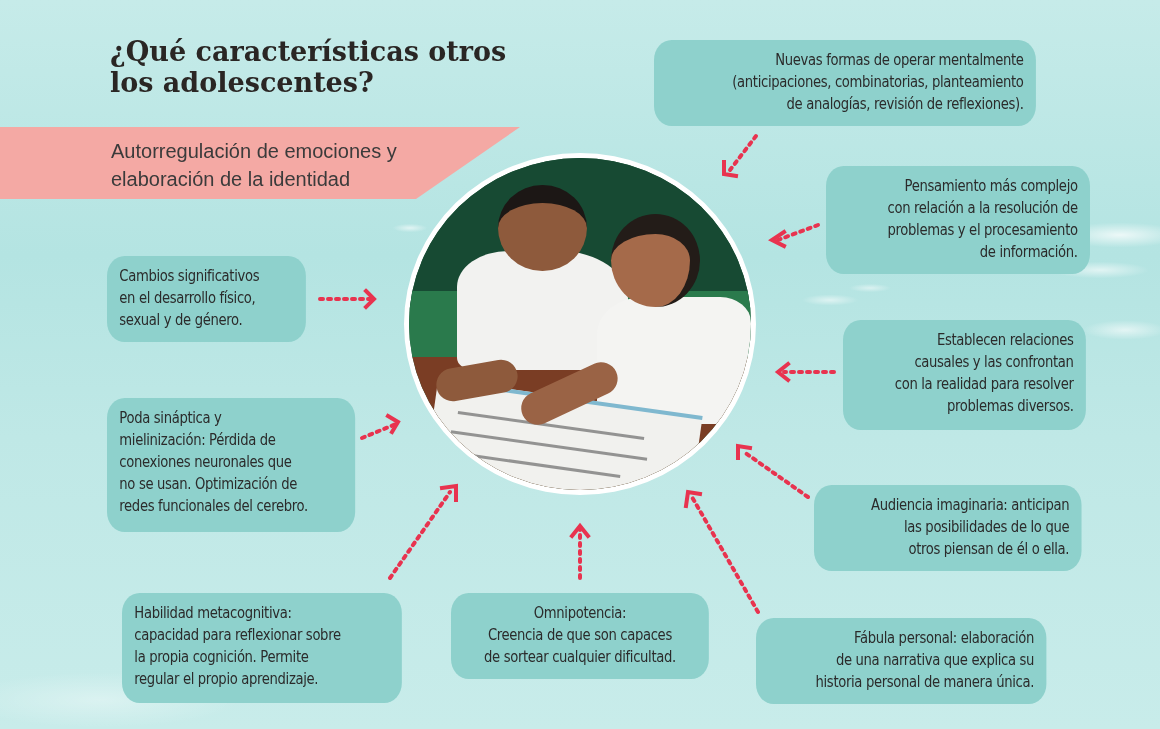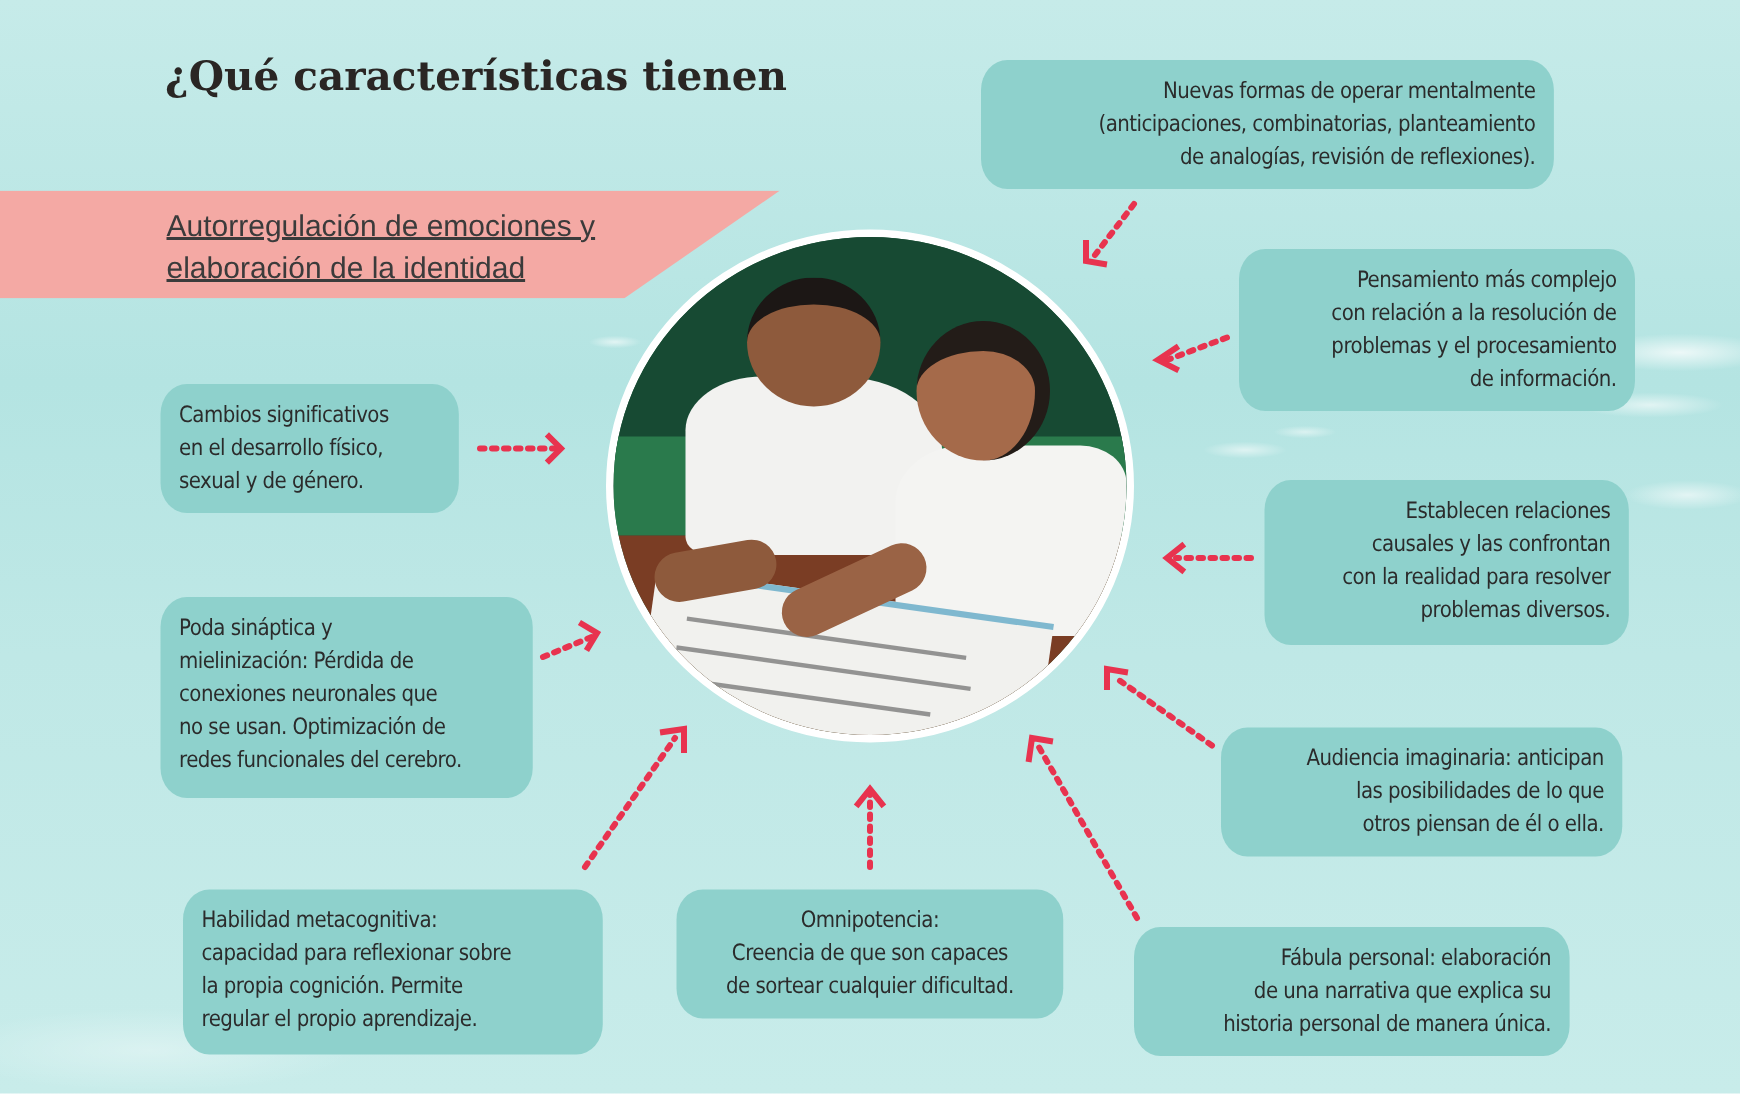--- a/index.html
+++ b/index.html
@@ -25,21 +25,21 @@
     font-family: "DejaVu Serif", serif; font-weight: bold;
     font-size: 27px; line-height: 31px; color: #2a2624;
   }
   .banner {
     position: absolute; left: 0; top: 127px; width: 520px; height: 72px;
     background: #f4a9a4;
     clip-path: polygon(0 0, 100% 0, 80% 100%, 0 100%);
   }
   .banner-text {
     position: absolute; left: 111px; top: 137px;
-    font-size: 20px; line-height: 28px; color: #3b3b3b; font-weight: normal; text-decoration: underline;
+    font-size: 20px; line-height: 28px; color: #3b3b3b; font-weight: normal;
   }
   .photo {
     position: absolute; left: 404px; top: 153px; width: 352px; height: 342px;
     border-radius: 50%; border: 5px solid #ffffff; overflow: hidden;
     background: #1f5a3c;
   }
   .photo .wall { position: absolute; left: 0; top: 0; width: 100%; height: 45%; background: #174a33; }
   .photo .green { position: absolute; left: 0; top: 40%; width: 100%; height: 20%; background: #2a7a4c; }
   .photo .table { position: absolute; left: 0; top: 60%; width: 100%; height: 40%; background: #7a3d24; }
   .photo .paper {
@@ -65,21 +65,22 @@
   .box span { display: block; white-space: nowrap; }
 
   svg.arrows { position: absolute; left: 0; top: 0; width: 1160px; height: 729px; pointer-events: none; }
 </style>
 </head>
 <body>
 
 <div class="texture"></div>
 
 <h1 class="title">
-  <div>¿Qué características tienen</div>
+  <div>¿Qué características otros</div>
+  <div>los adolescentes?</div>
 </h1>
 
 <div class="banner"></div>
 <div class="banner-text">
   <div>Autorregulación de emociones y</div>
   <div>elaboración de la identidad</div>
 </div>
 
 <div class="photo">
   <div class="wall"></div>

